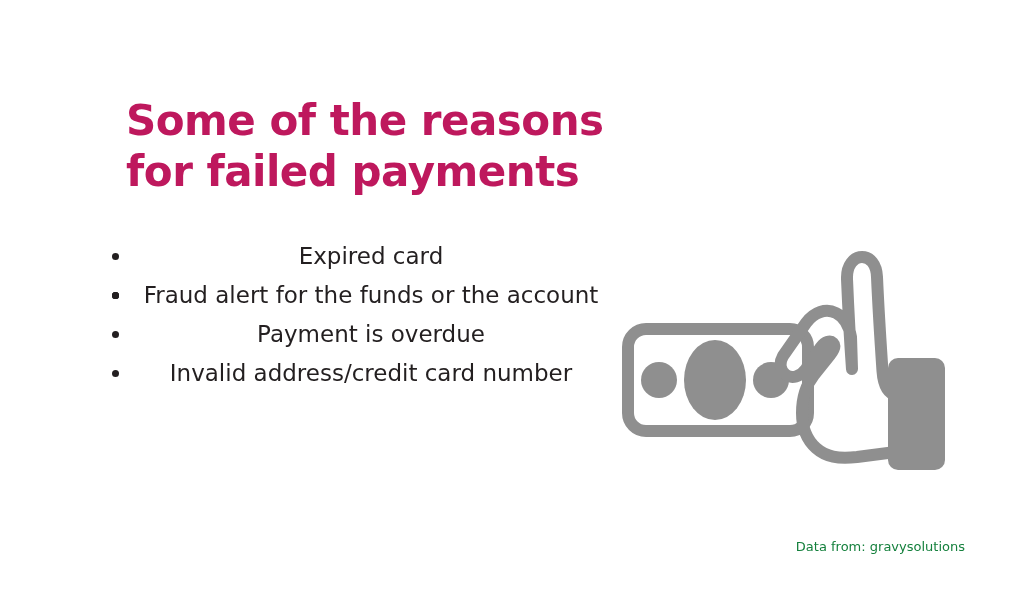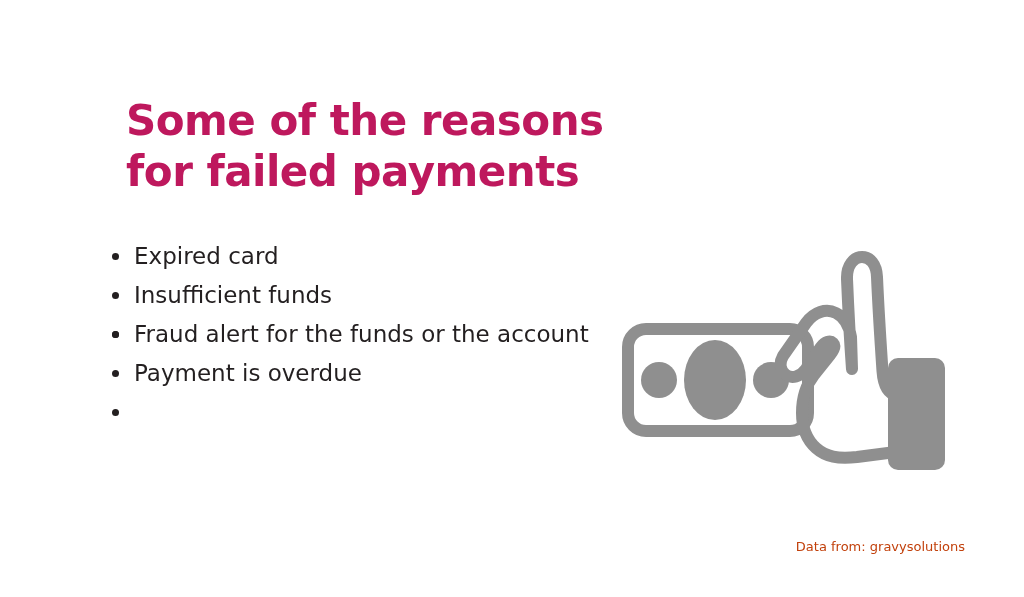--- a/index.html
+++ b/index.html
@@ -35,20 +35,21 @@
 
   
   #bullet-list {
     position: absolute;
     left: 108px;
     top: 238px;
     width: 500px;
     margin: 0;
     padding: 0;
     list-style: none;
+    text-align: center;
   }
   #bullet-list li {
     position: relative;
     padding-left: 26px;
     margin: 0 0 2px 0;
     color: #231f20;
     font-family: "DejaVu Sans", sans-serif;
     font-size: 23px;
     line-height: 37px;
   }
@@ -70,21 +71,21 @@
     width: 350px;
     height: 245px;
   }
   #illustration svg { display: block; }
 
   
   #footer-note {
     position: absolute;
     right: 59px;
     top: 538px;
-    color: #c2410c;
+    color: #15803d;
     font-family: "DejaVu Sans", sans-serif;
     font-size: 13px;
     line-height: 18px;
     text-align: left;
     white-space: nowrap;
   }
 </style>
 </head>
 <body>
 
@@ -93,35 +94,35 @@
   <div id="title">Some of the reasons
 for failed payments</div>
 
   <ul id="bullet-list">
     <li>
       <span class="dot"></span>
       <span>Expired card</span>
     </li>
     <li>
       <span class="dot"></span>
-      <span>Insufficient funds</span>
     </li>
     <li>
       <span class="dot"></span>
     </li>
     <li>
       <span class="dot"></span>
       <span>Fraud alert for the funds or the account</span>
     </li>
     <li>
       <span class="dot"></span>
       <span>Payment is overdue</span>
     </li>
     <li>
       <span class="dot"></span>
+      <span>Invalid address/credit card number</span>
     </li>
   </ul>
 
   <div id="illustration">
     <svg width="350" height="245" viewBox="0 0 350 245" xmlns="http://www.w3.org/2000/svg">
 
       <rect x="18" y="84" width="180" height="102" rx="18" ry="18" fill="none" stroke="#8f8f8f" stroke-width="12"></rect>
 
       <ellipse cx="105" cy="135" rx="31" ry="40" fill="#8f8f8f"></ellipse>
 

